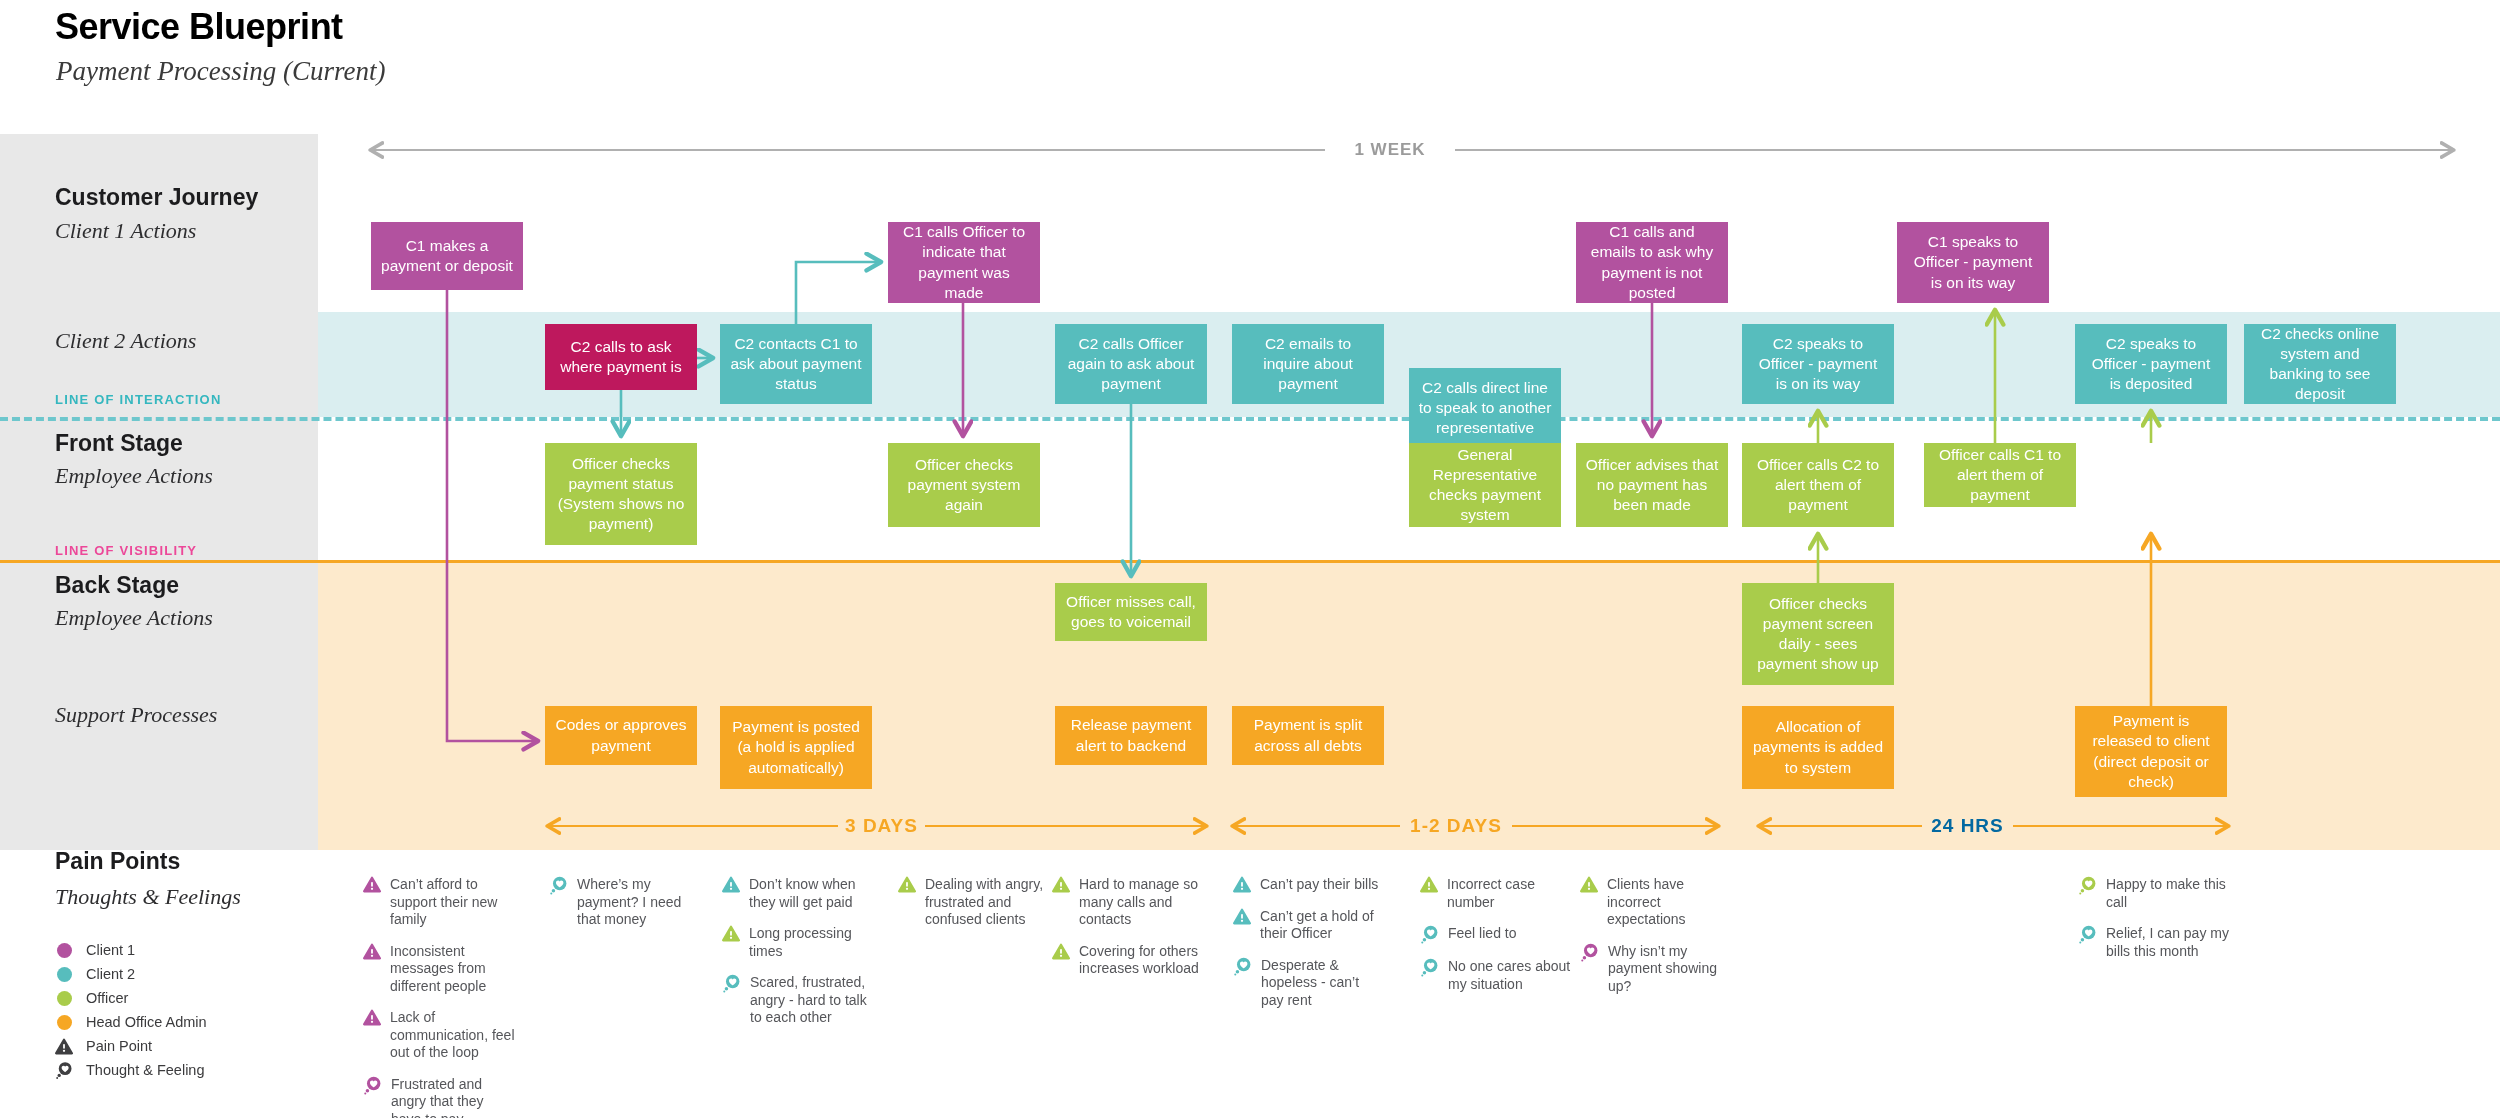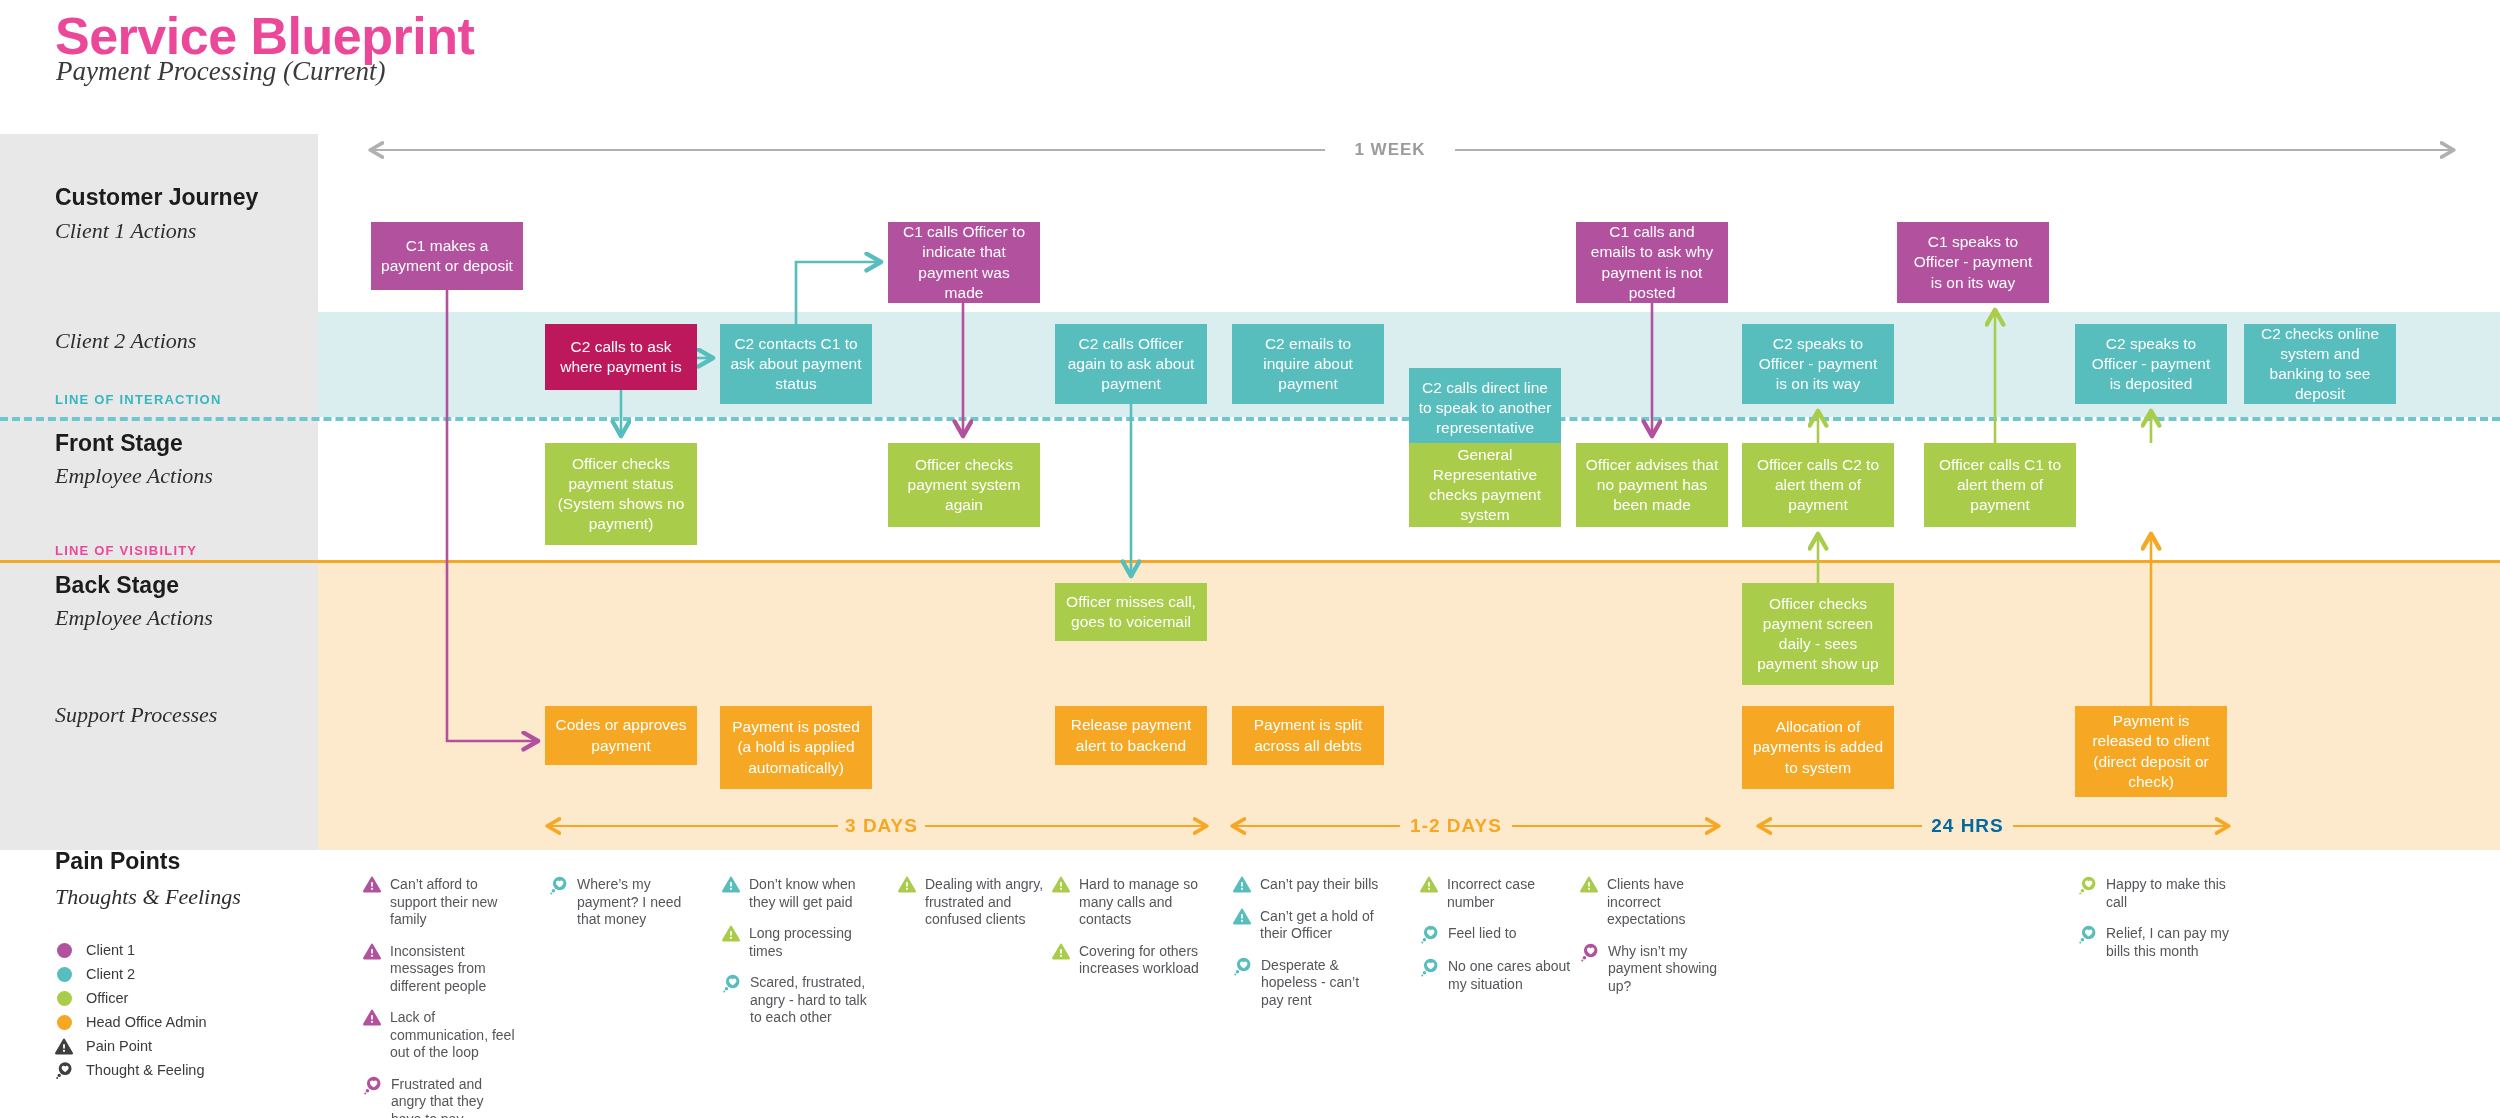--- a/index.html
+++ b/index.html
@@ -5,21 +5,21 @@
   html,body{margin:0;padding:0;background:#fff;}
   #canvas{position:relative;width:2500px;height:1118px;background:#fff;overflow:hidden;
           font-family:"Liberation Sans","DejaVu Sans",sans-serif;}
   .band{position:absolute;z-index:0;}
   #sidebar-band{left:0;top:134px;width:318px;height:716px;z-index:1;}
   #interaction-rule{position:absolute;left:0;right:0;top:417px;height:0;border-top:4px dashed #6ec7cd;z-index:2;}
   #visibility-rule{position:absolute;left:0;right:0;top:560px;height:3px;z-index:2;}
   #wires{position:absolute;left:0;top:0;z-index:3;}
   .box{position:absolute;z-index:4;display:flex;align-items:center;justify-content:center;
        text-align:center;color:#fff;font-size:15.5px;line-height:1.3;padding:6px 9px;box-sizing:border-box;}
-  .page-title{position:absolute;left:55px;top:6px;font-size:52px;font-weight:bold;color:#ec4899;letter-spacing:-.5px;z-index:5;}
+  .page-title{position:absolute;left:55px;top:6px;font-size:36px;font-weight:bold;color:#000000;letter-spacing:-.5px;z-index:5;}
   .page-subtitle{position:absolute;left:56px;top:56px;font-family:"Liberation Serif","DejaVu Serif",serif;
        font-style:italic;font-size:27px;color:#3a3a3a;z-index:5;}
   .side-title{position:absolute;left:55px;font-size:23px;font-weight:bold;color:#1c1c1e;z-index:5;}
   .side-sub{position:absolute;left:55px;font-family:"Liberation Serif","DejaVu Serif",serif;
        font-style:italic;font-size:22px;color:#2d2d2f;z-index:5;}
   .rule-label{position:absolute;left:55px;font-size:13px;font-weight:bold;letter-spacing:1.2px;z-index:5;}
   .tl-label{position:absolute;transform:translate(-50%,-50%);font-weight:bold;z-index:5;letter-spacing:1px;white-space:nowrap;}
   .pain-col{position:absolute;top:876px;z-index:5;}
   .pain-item{display:flex;gap:9px;margin-bottom:14px;width:152px;font-size:14px;line-height:1.25;color:#55565a;}
   .pain-item svg{flex:0 0 auto;margin-top:0px;}
@@ -154,21 +154,21 @@
     <div class="box" style="left: 1232px; top: 324px; width: 152px; height: 80px; background: rgb(87, 189, 189);">C2 emails to inquire about payment</div>
     <div class="box" style="left: 1409px; top: 324px; width: 152px; height: 80px; background: rgb(87, 189, 189); margin-top: 44px;">C2 calls direct line to speak to another representative</div>
     <div class="box" style="left: 1742px; top: 324px; width: 152px; height: 80px; background: rgb(87, 189, 189);">C2 speaks to Officer - payment is on its way</div>
     <div class="box" style="left: 2075px; top: 324px; width: 152px; height: 80px; background: rgb(87, 189, 189);">C2 speaks to Officer - payment is deposited</div>
     <div class="box" style="left: 2244px; top: 324px; width: 152px; height: 80px; background: rgb(87, 189, 189);">C2 checks online system and banking to see deposit</div>
     <div class="box" style="left: 545px; top: 443px; width: 152px; height: 102px; background: rgb(169, 204, 75);">Officer checks payment status (System shows no payment)</div>
     <div class="box" style="left: 888px; top: 443px; width: 152px; height: 84px; background: rgb(169, 204, 75);">Officer checks payment system again</div>
     <div class="box" style="left: 1409px; top: 443px; width: 152px; height: 84px; background: rgb(169, 204, 75);">General Representative checks payment system</div>
     <div class="box" style="left: 1576px; top: 443px; width: 152px; height: 84px; background: rgb(169, 204, 75);">Officer advises that no payment has been made</div>
     <div class="box" style="left: 1742px; top: 443px; width: 152px; height: 84px; background: rgb(169, 204, 75);">Officer calls C2 to alert them of payment</div>
-    <div class="box" style="left: 1924px; top: 443px; width: 152px; height: 84px; background: rgb(169, 204, 75);">Officer calls C1 to alert them of payment</div>
+    <div class="box" style="left: 1924px; top: 443px; width: 152px; height: 64px; background: rgb(169, 204, 75);">Officer calls C1 to alert them of payment</div>
     <div class="box" style="left: 1055px; top: 583px; width: 152px; height: 58px; background: rgb(169, 204, 75);">Officer misses call, goes to voicemail</div>
     <div class="box" style="left: 1742px; top: 583px; width: 152px; height: 102px; background: rgb(169, 204, 75);">Officer checks payment screen daily - sees payment show up</div>
     <div class="box" style="left: 545px; top: 706px; width: 152px; height: 59px; background: rgb(246, 167, 36);">Codes or approves payment</div>
     <div class="box" style="left: 720px; top: 706px; width: 152px; height: 83px; background: rgb(246, 167, 36);">Payment is posted (a hold is applied automatically)</div>
     <div class="box" style="left: 1055px; top: 706px; width: 152px; height: 59px; background: rgb(246, 167, 36);">Release payment alert to backend</div>
     <div class="box" style="left: 1232px; top: 706px; width: 152px; height: 59px; background: rgb(246, 167, 36);">Payment is split across all debts</div>
     <div class="box" style="left: 1742px; top: 706px; width: 152px; height: 83px; background: rgb(246, 167, 36);">Allocation of payments is added to system</div>
     <div class="box" style="left: 2075px; top: 706px; width: 152px; height: 91px; background: rgb(246, 167, 36);">Payment is released to client (direct deposit or check)</div>
     <div class="tl-label" style="left: 1390px; top: 150px; color: rgb(155, 155, 155); font-size: 17px;">1 WEEK</div>
     <div class="tl-label" style="left: 881.5px; top: 826px; color: rgb(246, 167, 36); font-size: 19px;">3 DAYS</div>

